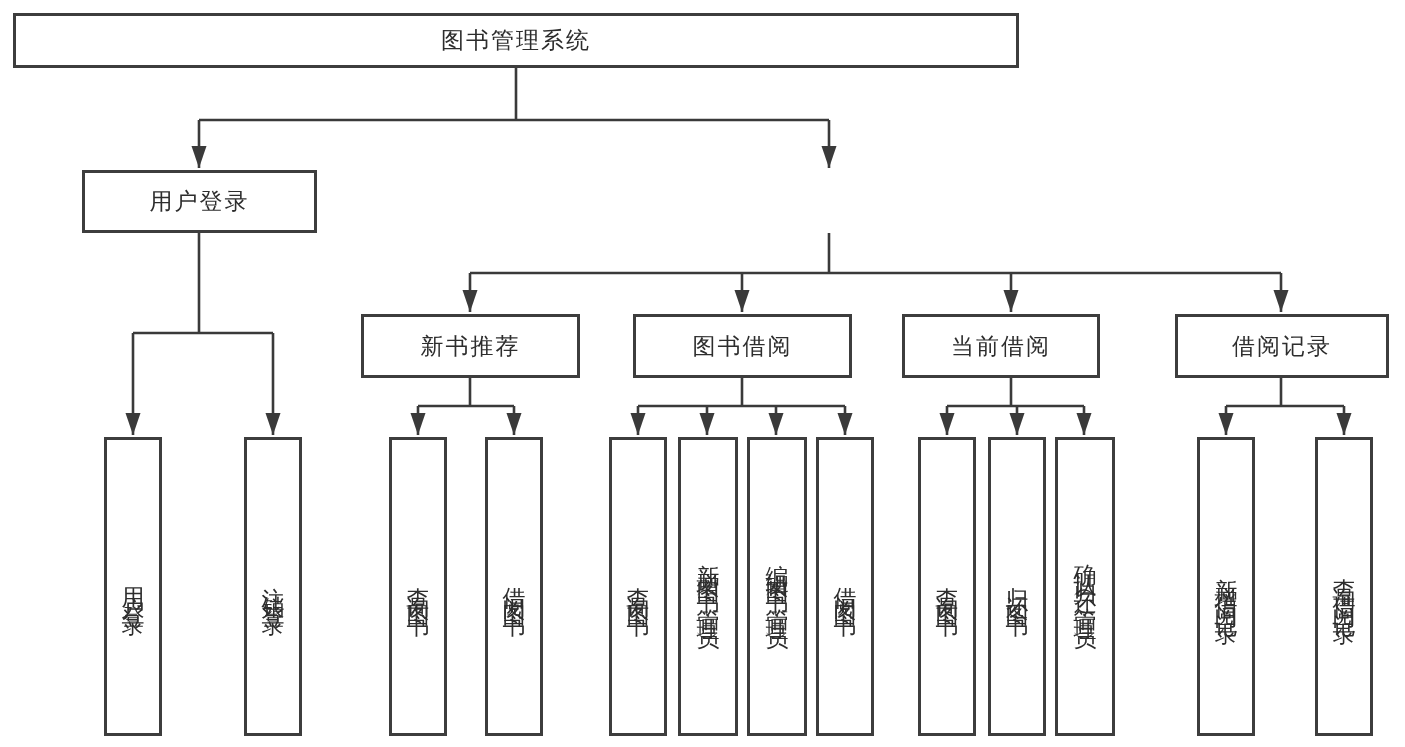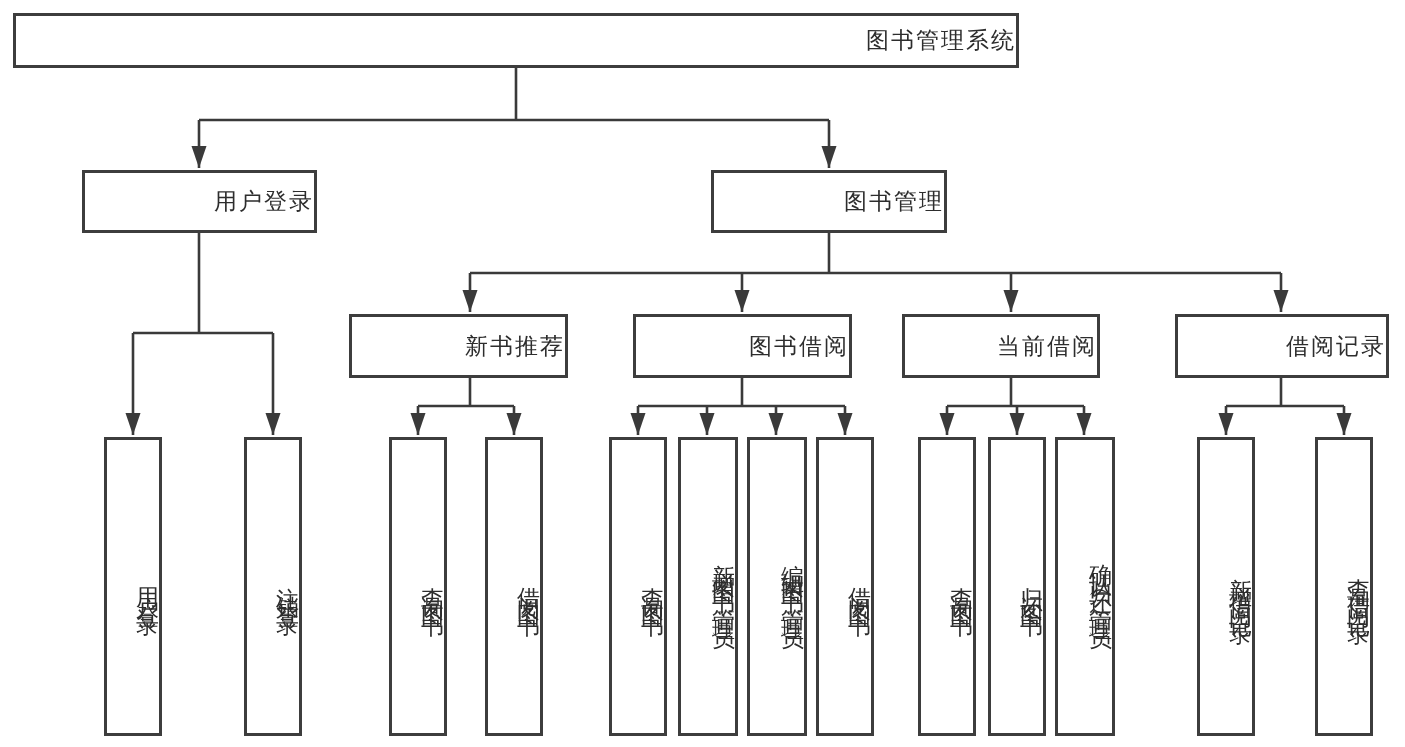--- a/index.html
+++ b/index.html
@@ -11,21 +11,21 @@
     overflow:hidden;
   }
   svg.connectors{position:absolute;left:0;top:0;width:1405px;height:747px;}
   .box{
     position:absolute;
     box-sizing:border-box;
     border:3px solid #3d3d3d;
     background:#ffffff;
     display:flex;
     align-items:center;
-    justify-content:flex-end;
+    justify-content:center;
     color:#2d2d2d;
     font-size:23px;
     letter-spacing:2px;
   }
   .box.leaf{
     letter-spacing:0;
   }
   .leaf span{
     writing-mode:vertical-rl;
     text-orientation:mixed;
@@ -88,25 +88,22 @@
     </g>
   </svg>
 
   <div class="box" style="left:13px;top:13px;width:1006px;height:55px;">
     <span>图书管理系统</span>
   </div>
 
   <div class="box" style="left:82px;top:170px;width:235px;height:63px;">
     <span>用户登录</span>
   </div>
-  <div class="box" style="left:711px;top:170px;width:236px;height:63px;">
-    <span>图书管理</span>
-  </div>
 
-  <div class="box" style="left:349px;top:314px;width:219px;height:64px;">
+  <div class="box" style="left:361px;top:314px;width:219px;height:64px;">
     <span>新书推荐</span>
   </div>
   <div class="box" style="left:633px;top:314px;width:219px;height:64px;">
     <span>图书借阅</span>
   </div>
   <div class="box" style="left:902px;top:314px;width:198px;height:64px;">
     <span>当前借阅</span>
   </div>
   <div class="box" style="left:1175px;top:314px;width:214px;height:64px;">
     <span>借阅记录</span>

